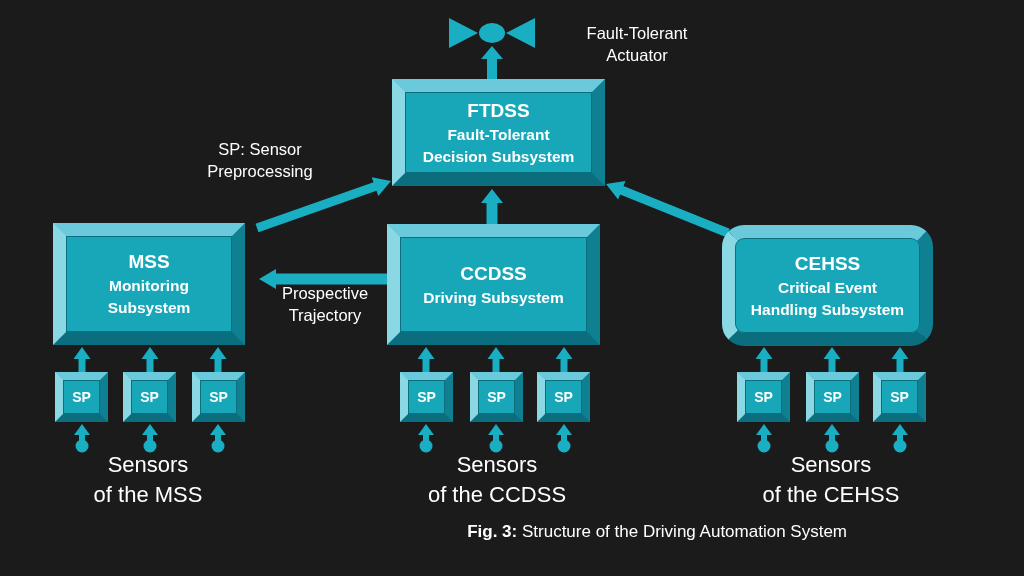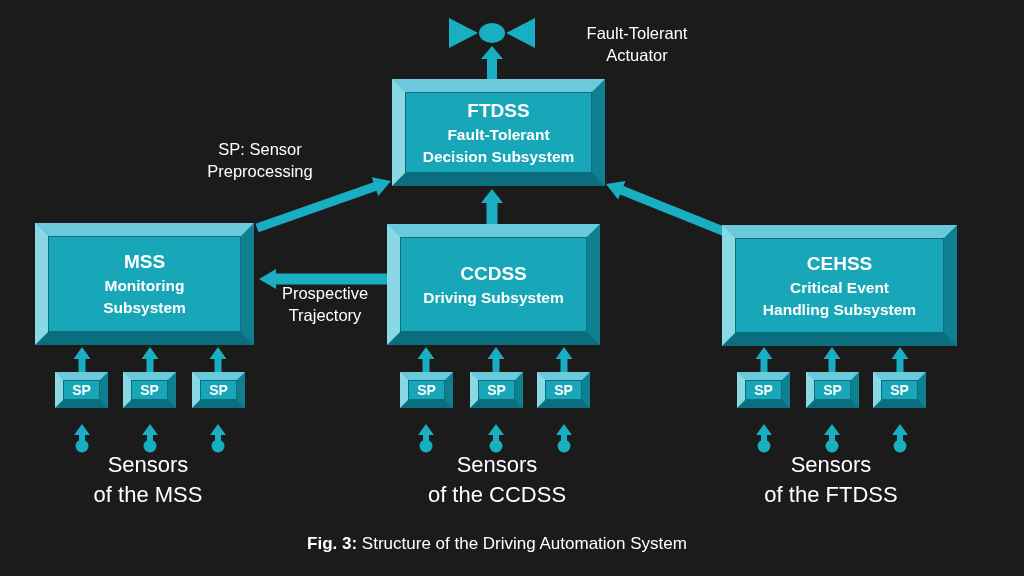--- a/index.html
+++ b/index.html
@@ -19,47 +19,47 @@
     border-left-color:var(--bevel-lighter,#8ad8e4);
     border-right-color:var(--bevel-dark,#0f8092);
     border-bottom-color:var(--bevel-darker,#0b6e7e);
     box-shadow:inset 0 0 0 1px rgba(6,66,78,.55);
     display:flex;flex-direction:column;justify-content:center;align-items:center;
     text-align:center;font-weight:bold;line-height:22px;
   }
   .box3d .acr{font-size:19px;line-height:26px;}
   .box3d .sub{font-size:15.5px;line-height:22px;}
   #ftdss{left:392px;top:79px;width:213px;height:107px;}
-  #mss{left:35px;top:223px;width:219px;height:122px;}
+  #mss{left:53px;top:223px;width:192px;height:122px;}
   #ccdss{left:387px;top:224px;width:213px;height:121px;}
-  #cehss{left:722px;top:225px;width:235px;height:121px;}
+  #cehss{left:722px;top:225px;width:211px;height:121px;border-radius:22px;}
 
   .spbox{
-    position:absolute;box-sizing:border-box;width:53px;height:36px;
+    position:absolute;box-sizing:border-box;width:53px;height:50px;
     background:var(--box-fill,#18a7b8);
     border-style:solid;border-width:8px;
     border-top-color:var(--bevel-light,#6ac9da);
     border-left-color:var(--bevel-lighter,#8ad8e4);
     border-right-color:var(--bevel-dark,#0f8092);
     border-bottom-color:var(--bevel-darker,#0b6e7e);
     box-shadow:inset 0 0 0 1px rgba(6,66,78,.55);
     display:flex;justify-content:center;align-items:center;
     font-size:14px;font-weight:bold;
   }
 
   .lbl{position:absolute;width:150px;text-align:center;font-size:16.5px;line-height:21.5px;}
   #actuator-label{left:562px;top:23px;}
   #sp-legend{left:185px;top:139px;}
   #trajectory-label{left:250px;top:283px;}
   .sensors-lbl{position:absolute;width:170px;text-align:center;font-size:22px;line-height:30px;}
   #sensors-mss{left:63px;top:450px;}
   #sensors-ccdss{left:412px;top:450px;}
   #sensors-cehss{left:746px;top:450px;}
 
-  #figure-caption{position:absolute;left:147px;top:529px;width:700px;text-align:center;
+  #figure-caption{position:absolute;left:147px;top:517px;width:700px;text-align:right;
     font-size:17px;line-height:29px;}
   .b{font-weight:bold;}
 </style>
 </head>
 <body>
 
 <div id="stage">
 
   <svg id="arrow-layer" viewBox="0 0 1024 576" xmlns="http://www.w3.org/2000/svg">
 
@@ -160,20 +160,20 @@
   <div class="sensors-lbl" id="sensors-mss">
     <div>Sensors</div>
     <div>of the MSS</div>
   </div>
   <div class="sensors-lbl" id="sensors-ccdss">
     <div>Sensors</div>
     <div>of the CCDSS</div>
   </div>
   <div class="sensors-lbl" id="sensors-cehss">
     <div>Sensors</div>
-    <div>of the FTDSS</div>
+    <div>of the CEHSS</div>
   </div>
 
   <div id="figure-caption">
     <div><span class="b">Fig. 3:</span><span> Structure of the Driving Automation System</span></div>
   </div>
 
 </div>
 
 </body></html>

